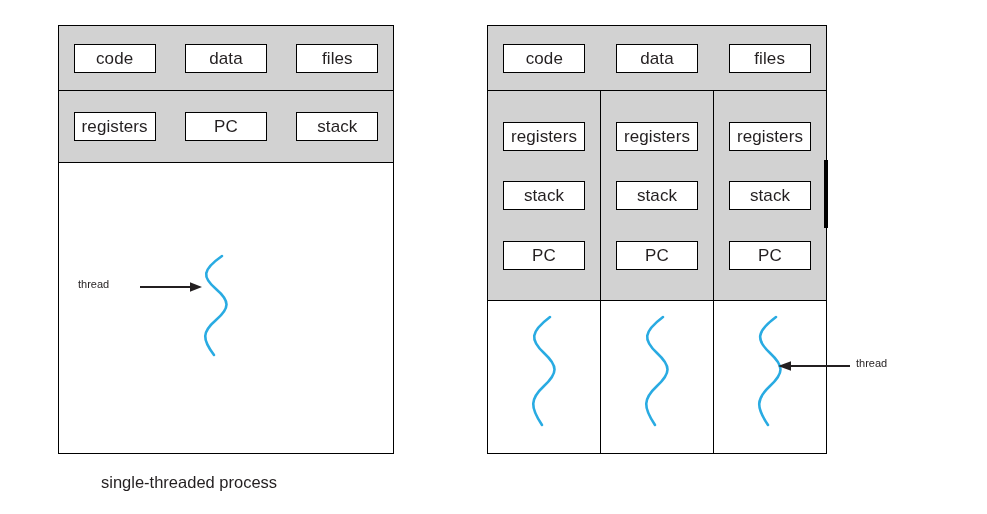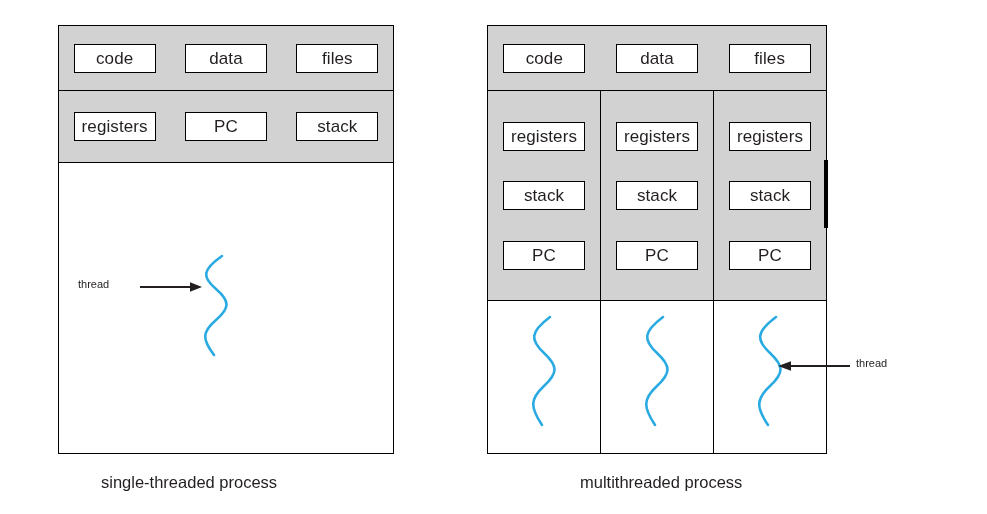--- a/index.html
+++ b/index.html
@@ -247,15 +247,14 @@
   </div>
 
   <div id="right-edge-tick"></div>
 
   <svg class="arrow-svg" id="arrow-right" width="72" height="14" viewBox="0 0 72 14">
     <line x1="72" y1="7" x2="12" y2="7" stroke="#231f20" stroke-width="1.8"></line>
     <polygon points="0,7 13,2.2 13,11.8" fill="#231f20"></polygon>
   </svg>
   <div class="thread-label" id="thread-label-right">thread</div>
 
-  <div class="caption" id="multi-caption">multithreaded process</div>
 
 </div>
 
 </body></html>

